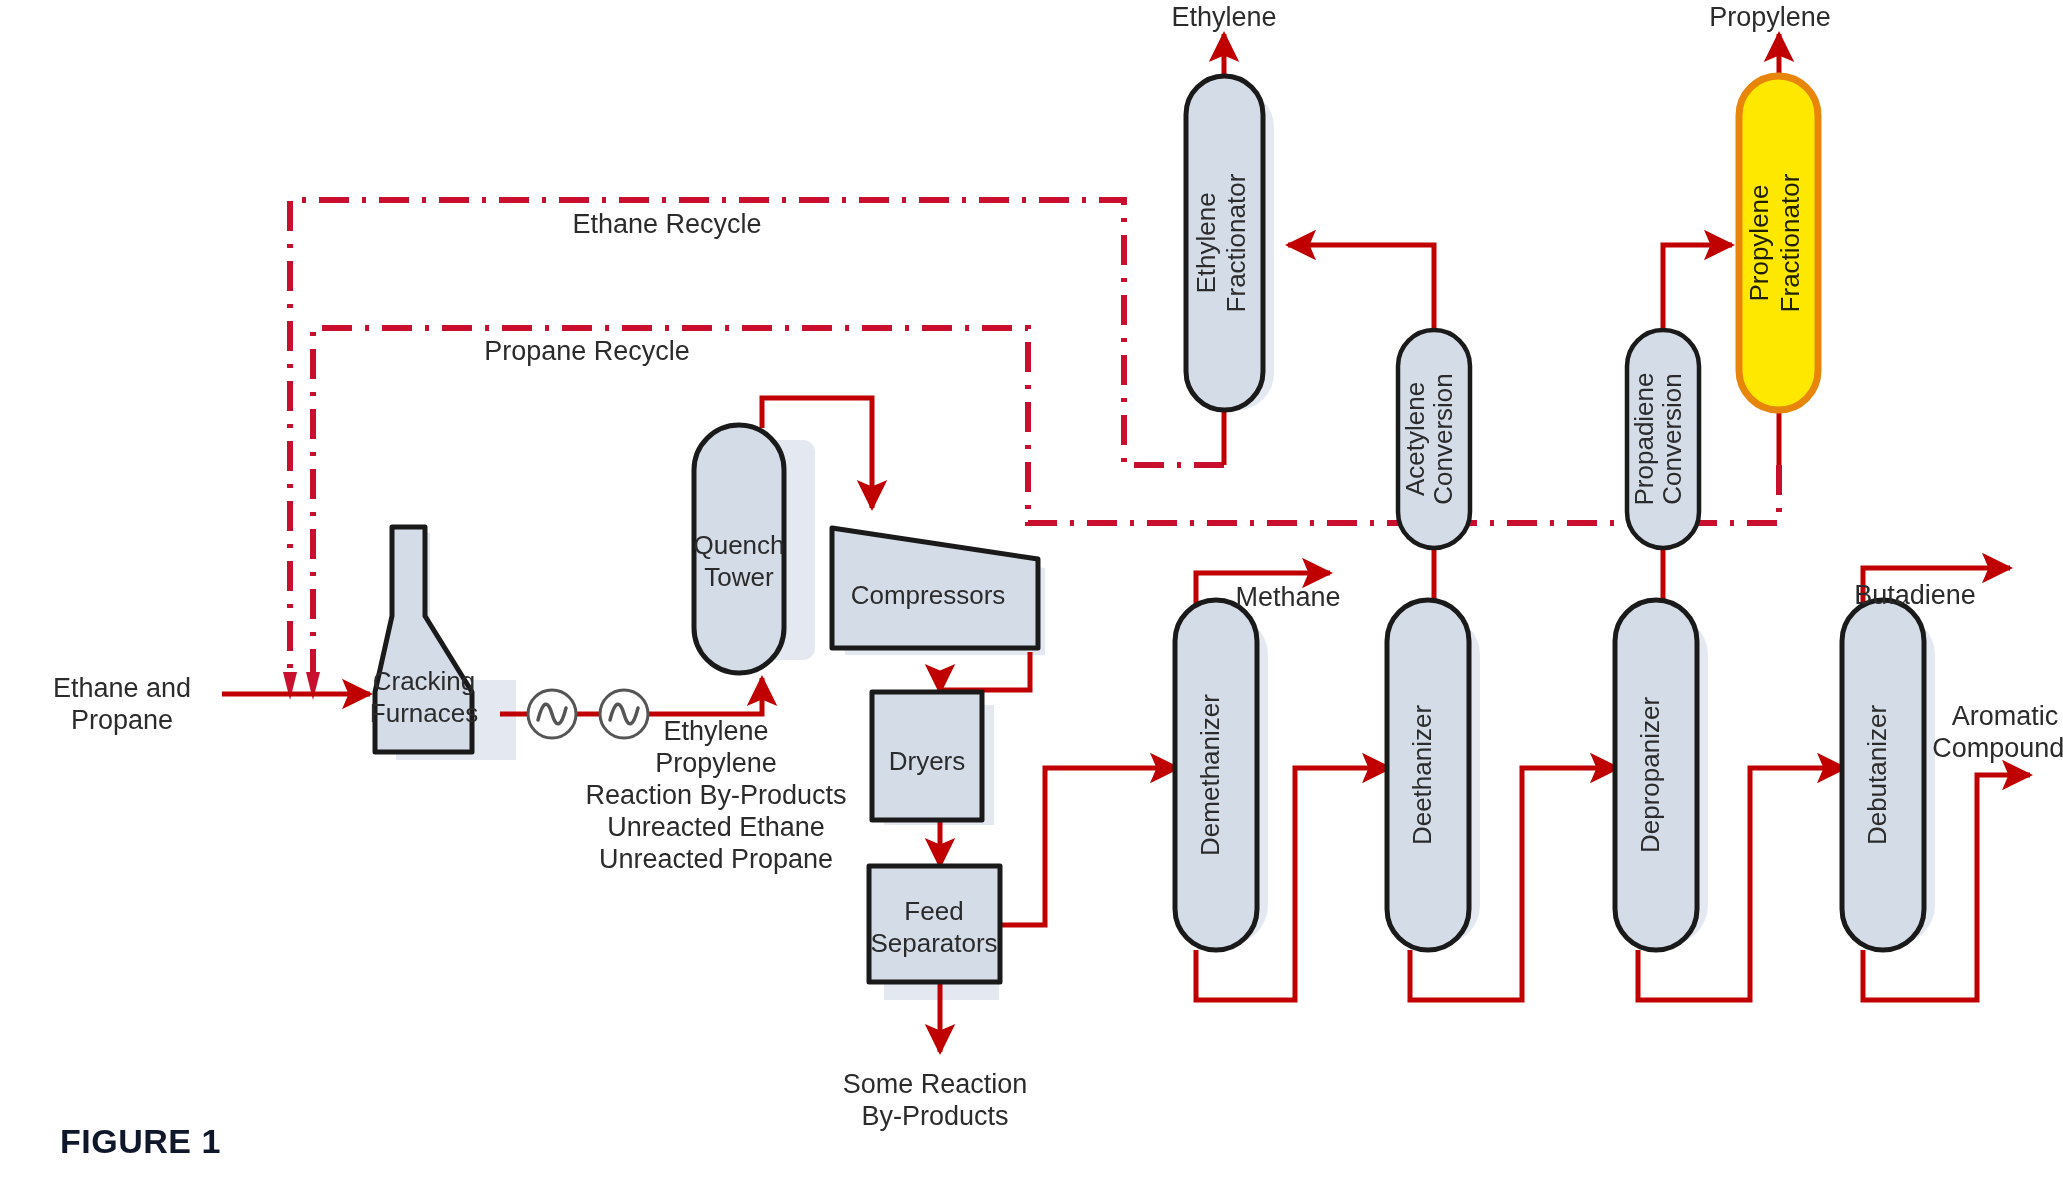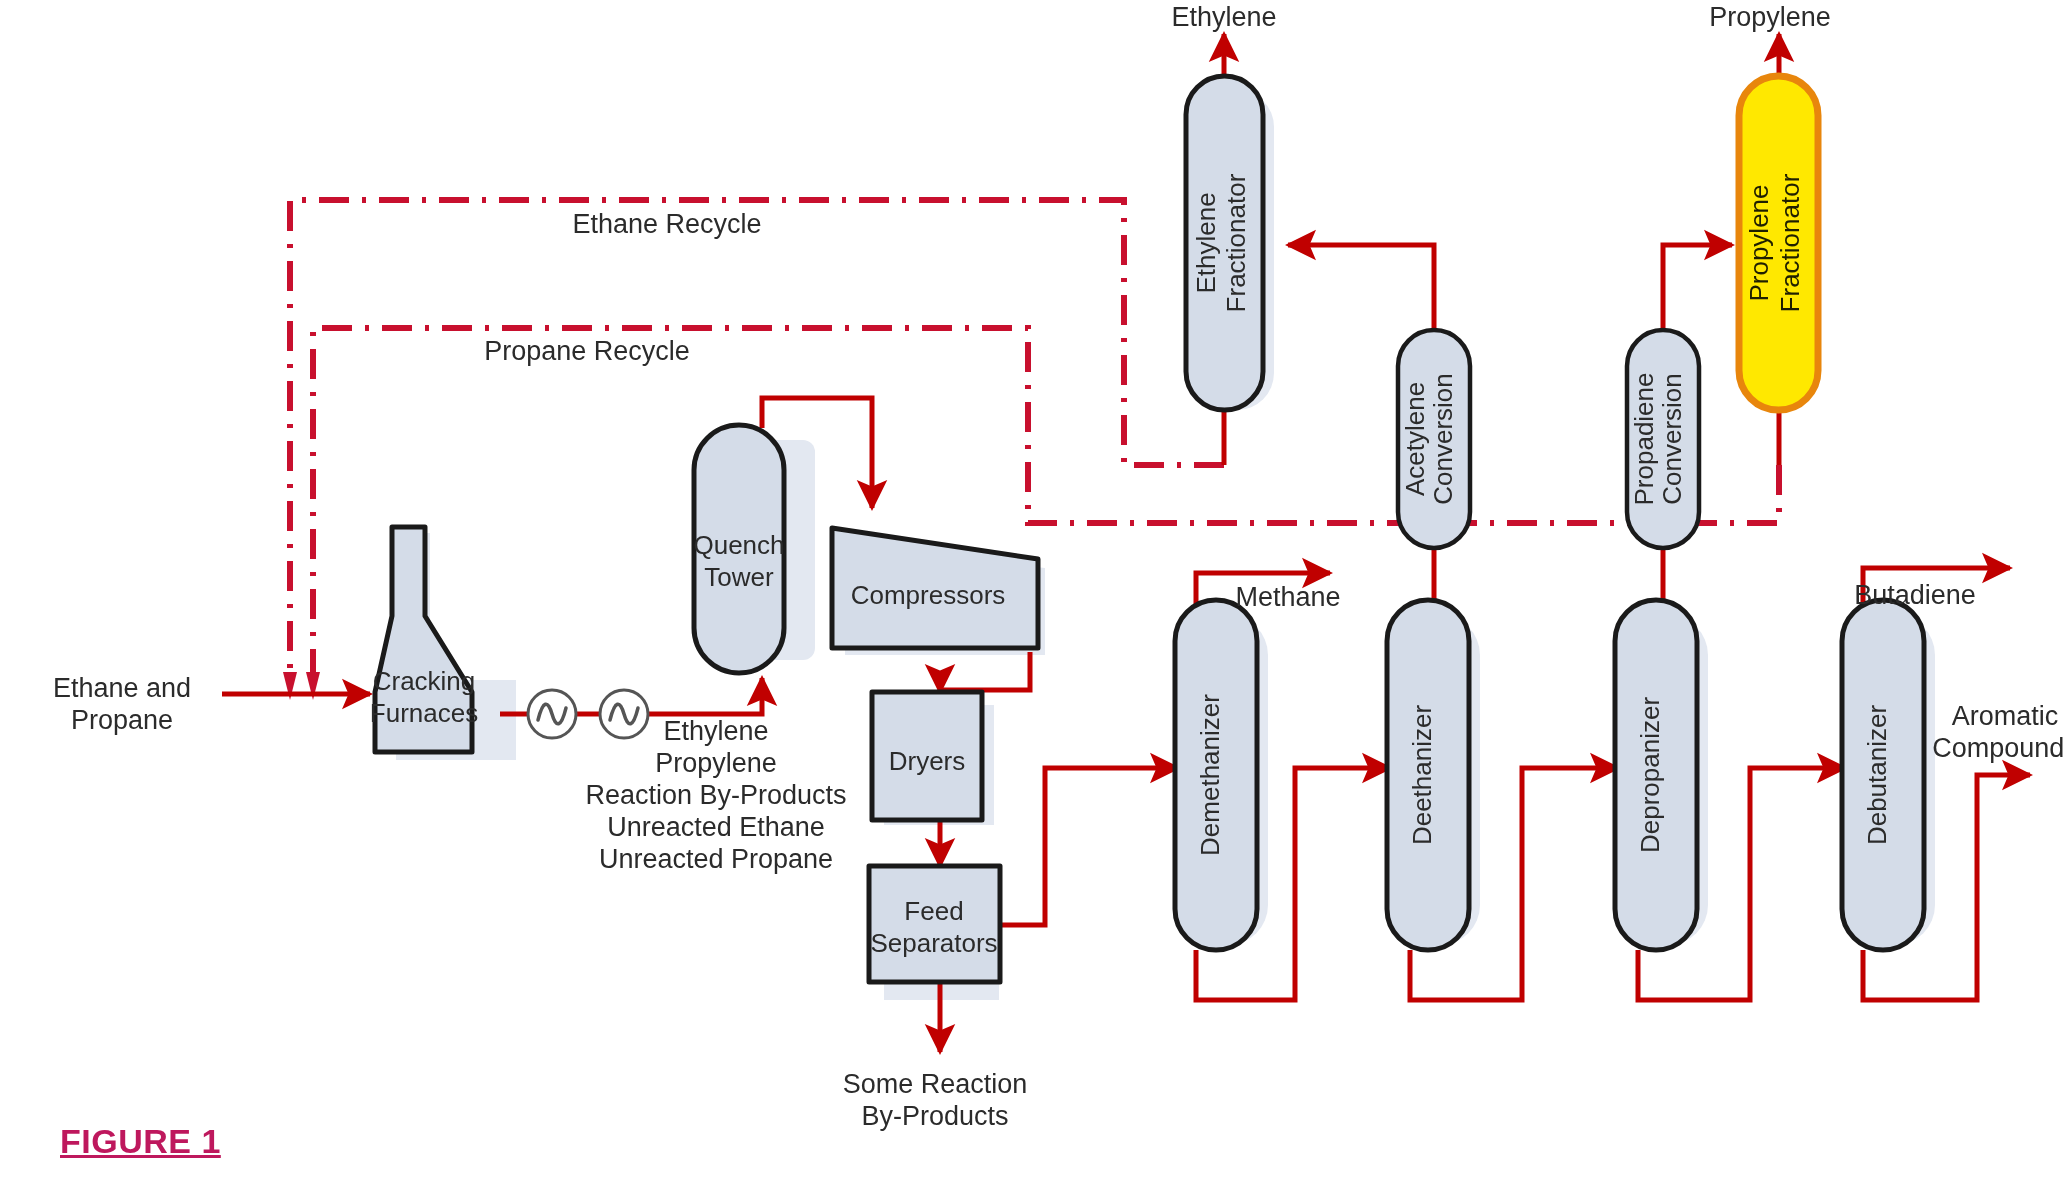--- a/index.html
+++ b/index.html
@@ -53,24 +53,23 @@
     fill: #2b2b2b;
     font-size: 27px;
   }
   .fig-caption {
     position: absolute;
     left: 60px;
     top: 1122px;
     font-family: "Liberation Sans", sans-serif;
     font-size: 34px;
     font-weight: bold;
-    color: #be185d;
+    color: #0f172a;
     letter-spacing: 0.5px;
     white-space: nowrap;
-    text-decoration: underline;
   }
 </style>
 </head>
 <body>
 
 <div id="diagram-root">
 
   <svg class="pfd" viewBox="0 0 2063 1190" xmlns="http://www.w3.org/2000/svg">
 
     <defs>

